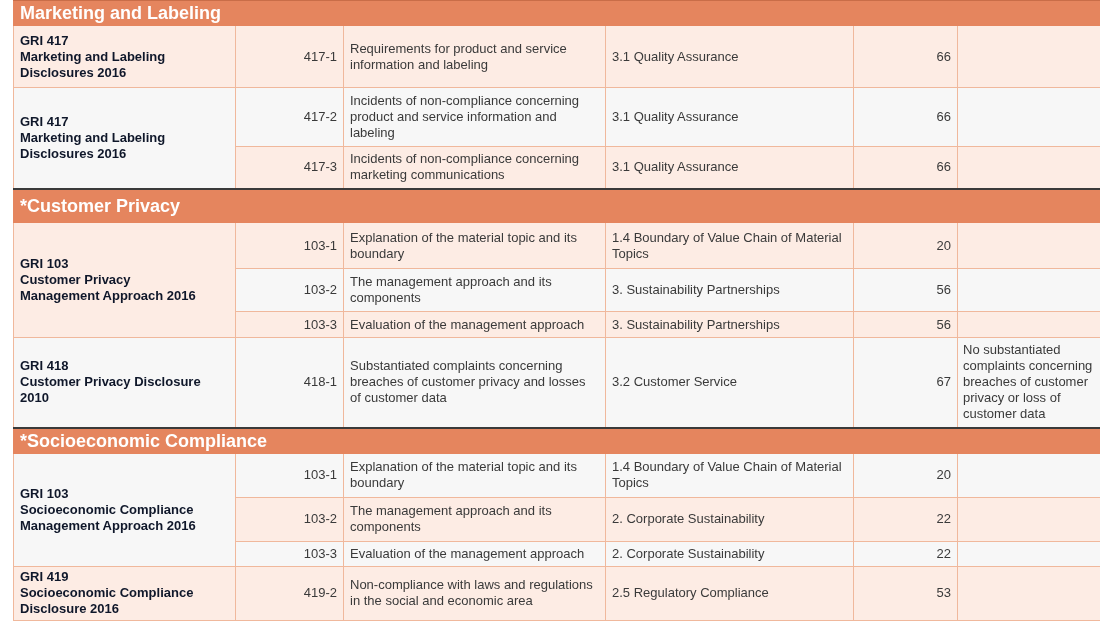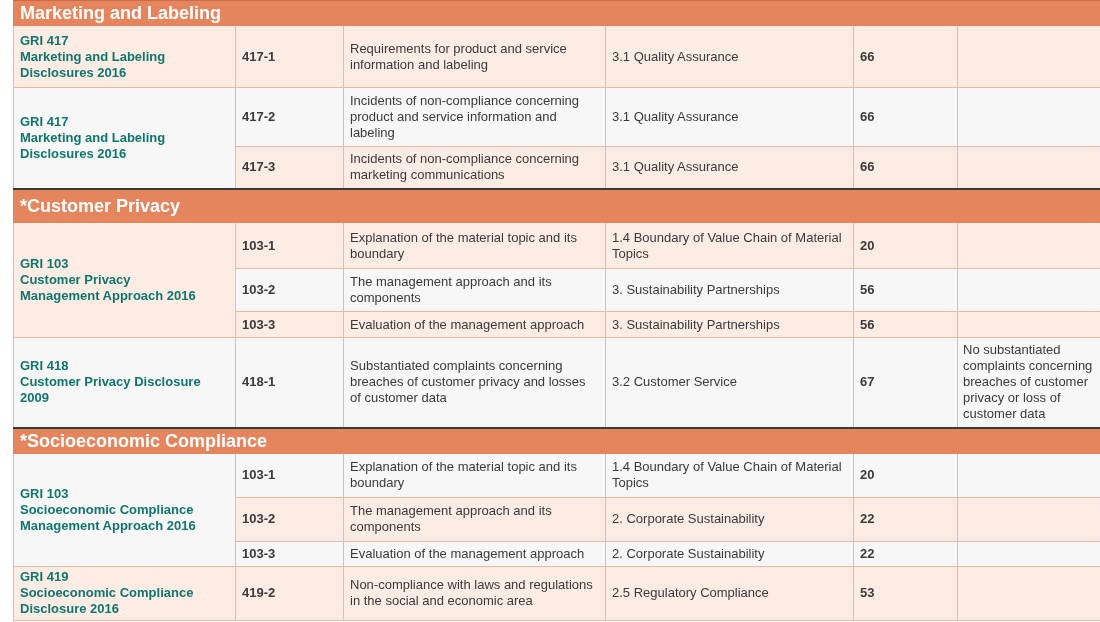--- a/index.html
+++ b/index.html
@@ -15,22 +15,22 @@
   table.gri col.c6 { width: 150px; }
   td { border: 1px solid #f0b89c; vertical-align: middle; padding: 0 6px;
        line-height: 16px; }
   tr.section td { background: #e5855e; color: #ffffff; font-weight: bold;
                   font-size: 18px; padding: 0 6px; height: 24px;
                   border-left: 1px solid #e5855e; border-right: 1px solid #e5855e;
                   border-top: 2px solid #3a3a3a; border-bottom: 1px solid #e5855e; }
   tr.section.first td { border-top: 1px solid #c96d48; }
   .peach { background: #fdece4; }
   .gray { background: #f7f7f7; }
-  td.grp { font-weight: bold; color: #0f766e; }
-  td.code, td.page { text-align: left; font-weight: bold; }
+  td.grp { font-weight: bold; color: #0f172a; }
+  td.code, td.page { text-align: right; }
   td.sec { padding-left: 6px; }
   td.note { font-size: 13px; line-height: 16px; padding: 0 5px; }
 </style>
 </head>
 <body>
 
 <table class="gri">
   <colgroup>
     <col class="c1">
       <col class="c2">
@@ -102,21 +102,21 @@
       <td class="code">103-3</td>
       <td class="desc">Evaluation of the management approach</td>
       <td class="sec">3. Sustainability Partnerships</td>
       <td class="page">56</td>
       <td class="note"></td>
     </tr>
     <tr class="gray" style="height:90px">
       <td class="grp">
         <div>GRI 418</div>
         <div>Customer Privacy Disclosure</div>
-        <div>2009</div>
+        <div>2010</div>
       </td>
       <td class="code">418-1</td>
       <td class="desc">Substantiated complaints concerning breaches of customer privacy and losses of customer data</td>
       <td class="sec">3.2 Customer Service</td>
       <td class="page">67</td>
       <td class="note">No substantiated complaints concerning breaches of customer privacy or loss of customer data</td>
     </tr>
 
     <tr class="section" style="height:16px">
       <td colspan="6">*Socioeconomic Compliance</td>

